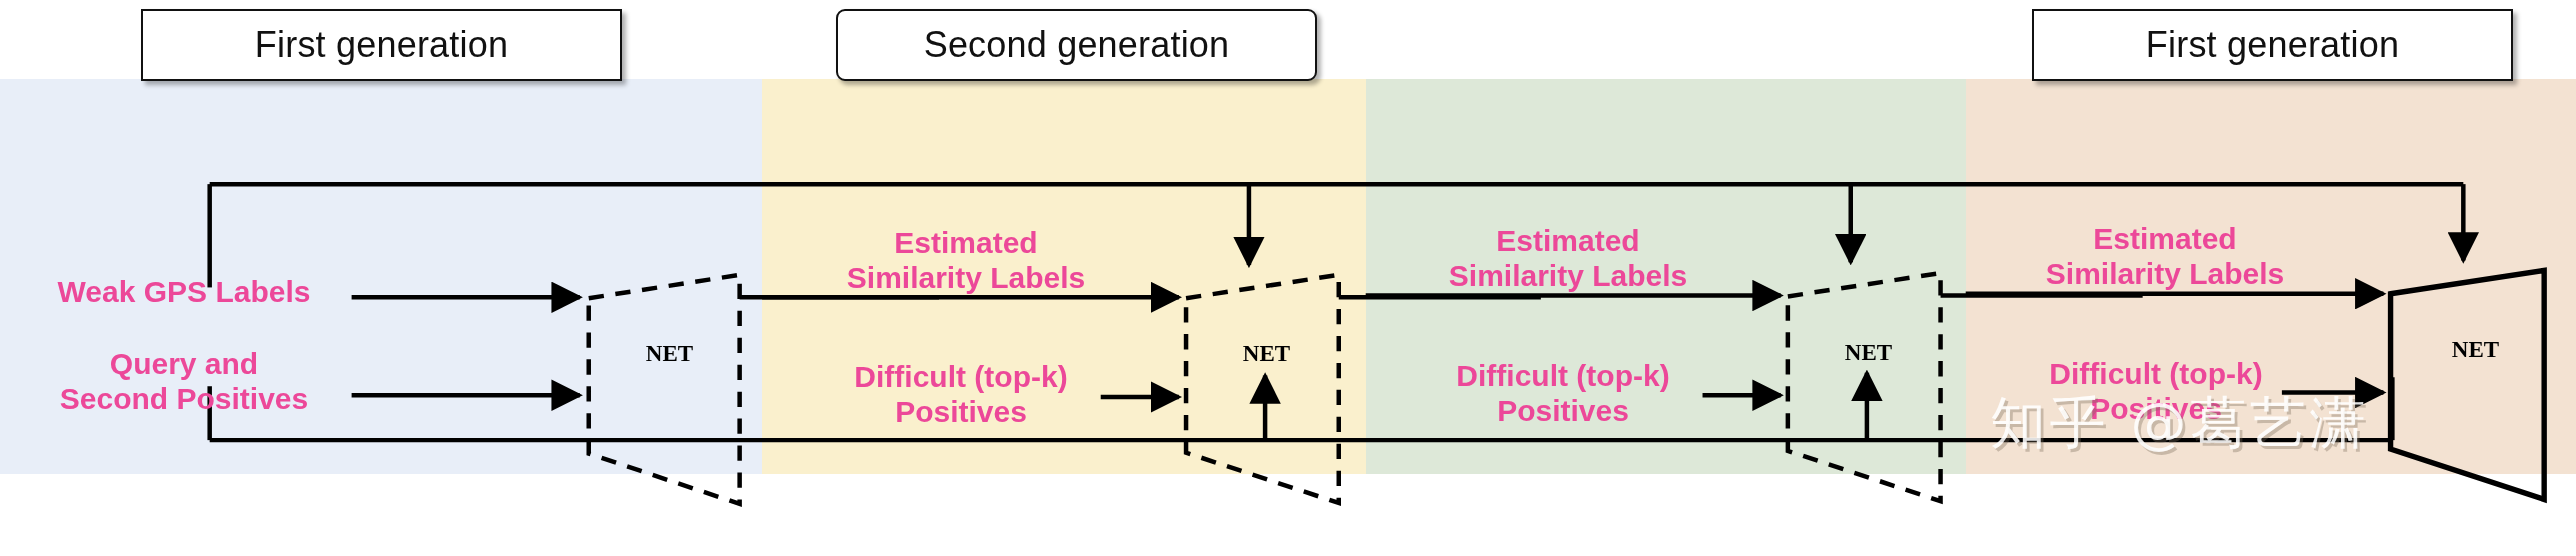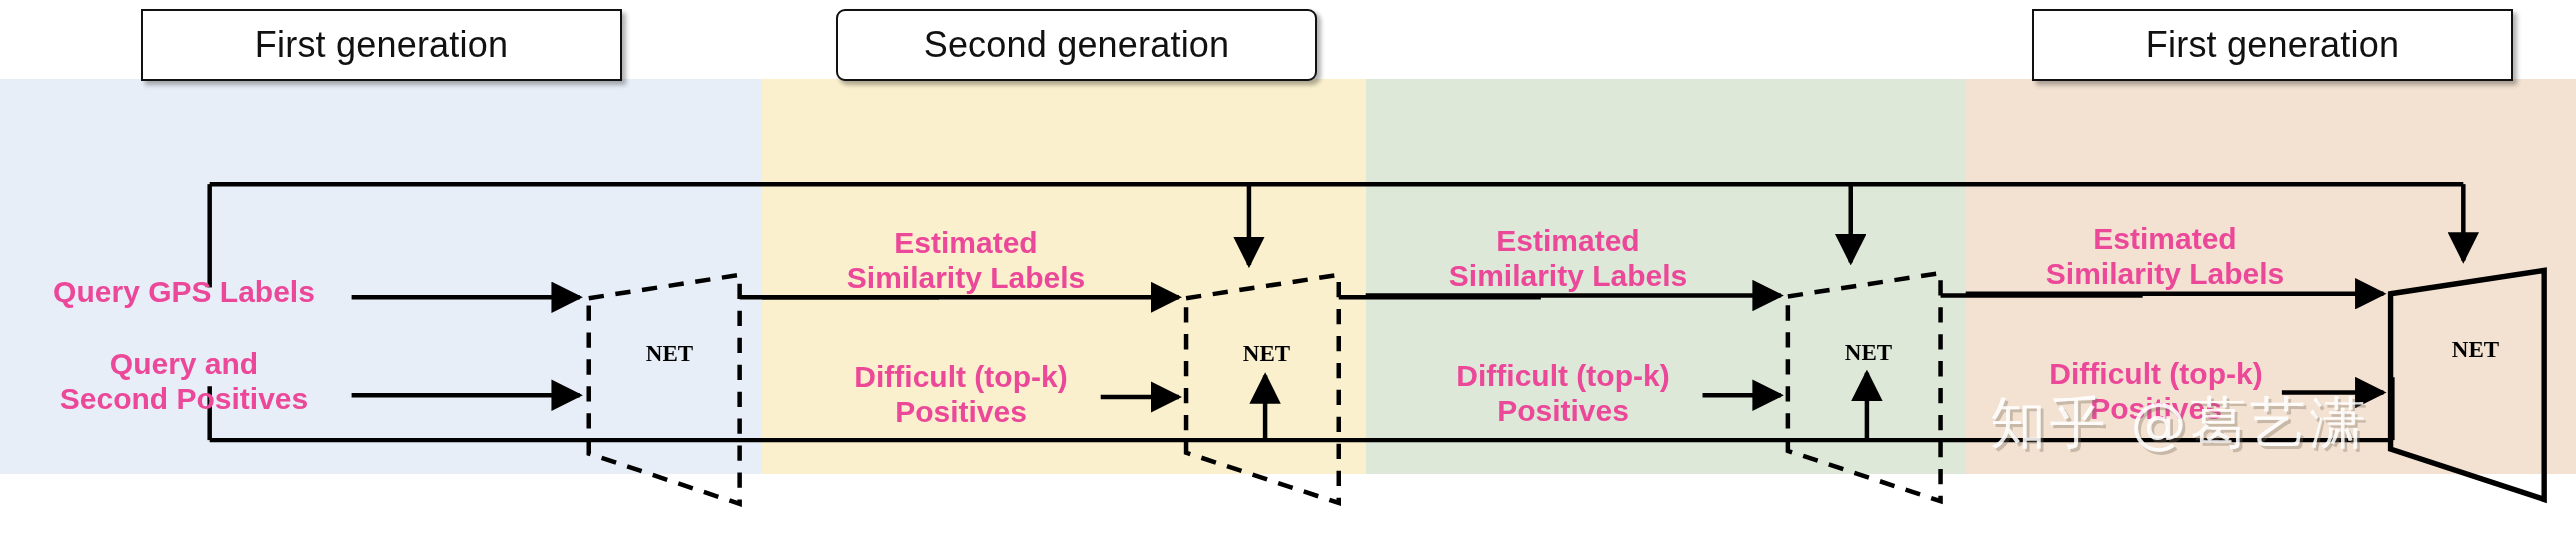--- a/index.html
+++ b/index.html
@@ -123,21 +123,21 @@
     <path d="M 1990 330 L 2160 304 L 2160 558 L 1990 502 Z" fill="none" stroke="#000" stroke-width="5" stroke-dasharray="17,13"></path>
     <path d="M 1520 329 L 1982 329" fill="none" stroke="#000" stroke-width="5" marker-end="url(#ah)"></path>
     <path d="M 1895 440 L 1982 440" fill="none" stroke="#000" stroke-width="5" marker-end="url(#ah)"></path>
     <path d="M 2160 329 L 2385 329" fill="none" stroke="#000" stroke-width="5"></path>
 
     <path d="M 2661 327 L 2832 301 L 2832 556 L 2661 500 Z" fill="none" stroke="#000" stroke-width="6"></path>
     <path d="M 2188 327 L 2653 327" fill="none" stroke="#000" stroke-width="5" marker-end="url(#ah)"></path>
     <path d="M 2540 437 L 2653 437" fill="none" stroke="#000" stroke-width="5" marker-end="url(#ah)"></path>
   </svg>
 
-  <div class="lbl" style="left:27px;top:274px;width:314px;">Query GPS Labels</div>
+  <div class="lbl" style="left:27px;top:274px;width:314px;">Weak GPS Labels</div>
   <div class="lbl" style="left:9px;top:346px;width:350px;">Query and
 Second Positives</div>
   <div class="netlabel" style="left:611px;top:341px;width:117px;">NET</div>
 
   <div class="lbl" style="left:791px;top:225px;width:350px;">Estimated
 Similarity Labels</div>
   <div class="lbl" style="left:786px;top:359px;width:350px;">Difficult (top-k)
 Positives</div>
   <div class="netlabel" style="left:1208px;top:341px;width:117px;">NET</div>
 

